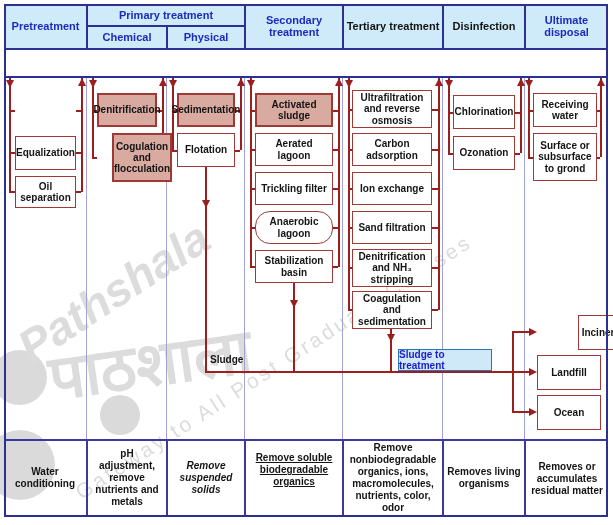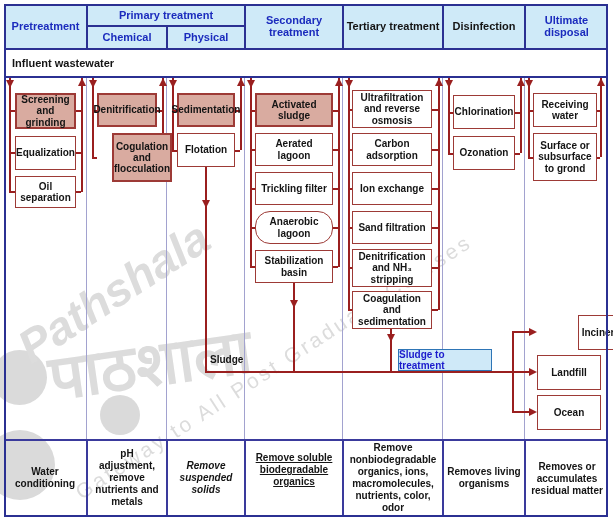--- a/index.html
+++ b/index.html
@@ -88,45 +88,39 @@
 
   <div class="abs navy" style="left:86px;top:4px;width:2px;height:46px;z-index:2;"></div>
   <div class="abs navy" style="left:166px;top:26px;width:2px;height:24px;z-index:2;"></div>
   <div class="abs navy" style="left:244px;top:4px;width:2px;height:46px;z-index:2;"></div>
   <div class="abs navy" style="left:342px;top:4px;width:2px;height:46px;z-index:2;"></div>
   <div class="abs navy" style="left:442px;top:4px;width:2px;height:46px;z-index:2;"></div>
   <div class="abs navy" style="left:524px;top:4px;width:2px;height:46px;z-index:2;"></div>
   <div class="abs navy" style="left:87px;top:25px;width:158px;height:1.5px;z-index:2;"></div>
   <div class="abs navy" style="left:4px;top:48px;width:604px;height:2px;z-index:2;"></div>
 
-  <div class="influent" style="left:12px;top:50px;width:400px;height:26px;">
-      <span>Influent wastewater</span>
-    </div>
   <div class="abs navy" style="left:4px;top:76px;width:604px;height:2px;z-index:2;"></div>
 
   <div class="abs flowdiv" style="left:86px;top:78px;width:1px;height:361px;"></div>
   <div class="abs flowdiv" style="left:166px;top:78px;width:1px;height:361px;"></div>
   <div class="abs flowdiv" style="left:244px;top:78px;width:1px;height:361px;"></div>
   <div class="abs flowdiv" style="left:342px;top:78px;width:1px;height:361px;"></div>
   <div class="abs flowdiv" style="left:442px;top:78px;width:1px;height:361px;"></div>
   <div class="abs flowdiv" style="left:524px;top:78px;width:1px;height:361px;"></div>
 
   <div class="rail" style="left:9px;top:78px;height:114px;"></div>
   <div class="rail" style="left:81px;top:78px;height:114px;"></div>
   <div class="arr arr-d" style="left:6px;top:80px;"></div>
   <div class="arr arr-u" style="left:78px;top:78px;"></div>
   <div class="stub" style="left:9px;top:110px;width:6px;"></div>
   <div class="stub" style="left:76px;top:110px;width:5px;"></div>
   <div class="stub" style="left:9px;top:152px;width:6px;"></div>
   <div class="stub" style="left:76px;top:152px;width:5px;"></div>
   <div class="stub" style="left:9px;top:191px;width:6px;"></div>
   <div class="stub" style="left:76px;top:191px;width:5px;"></div>
-  <div class="pbox filled" style="left:15px;top:93px;width:61px;height:36px;">
-      <span>Screening and grinding</span>
-    </div>
   <div class="pbox" style="left:15px;top:136px;width:61px;height:34px;">
       <span>Equalization</span>
     </div>
   <div class="pbox" style="left:15px;top:176px;width:61px;height:32px;">
       <span>Oil separation</span>
     </div>
 
   <div class="rail" style="left:92px;top:78px;height:80px;"></div>
   <div class="rail" style="left:162px;top:78px;height:80px;"></div>
   <div class="arr arr-d" style="left:89px;top:80px;"></div>

